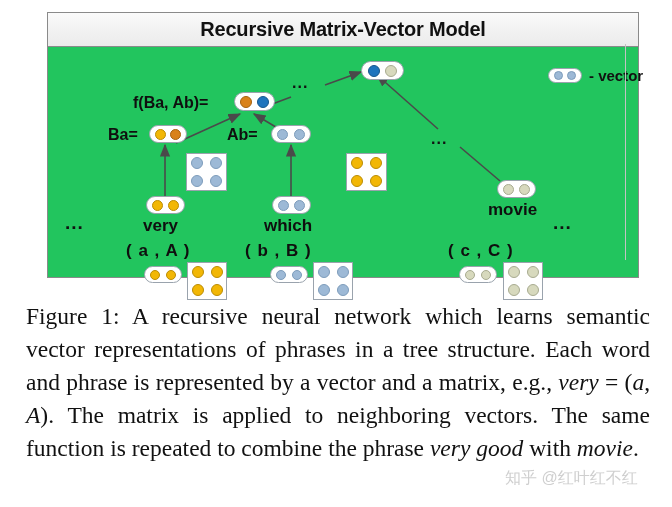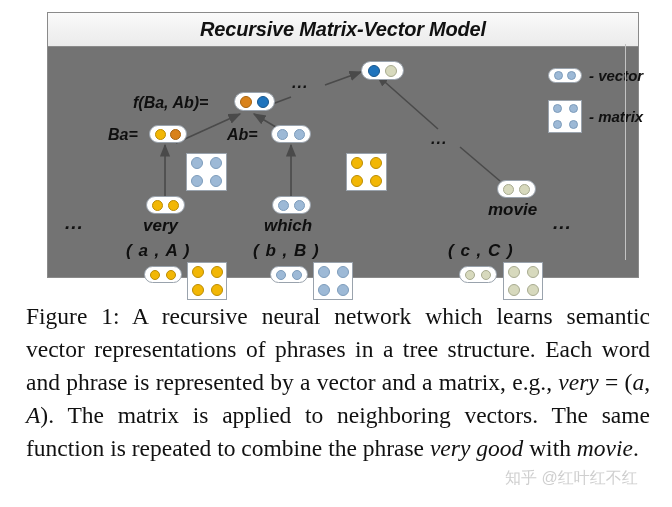--- a/index.html
+++ b/index.html
@@ -16,23 +16,22 @@
   }
 
   
   #figure-frame {
     position: absolute;
     left: 47px;
     top: 12px;
     width: 592px;
     height: 266px;
     border: 1px solid #8a8a8a;
-    background: #737373;
-    box-sizing: border-box;
-    font-style: italic;
+    background: #22c55e;
+    box-sizing: border-box;
   }
   #figure-title-bar {
     position: absolute;
     left: 0;
     top: 0;
     width: 100%;
     height: 34px;
     box-sizing: border-box;
     border-bottom: 1px solid #8a8a8a;
     background: linear-gradient(to bottom, #fafafa 0%, #f2f2f2 50%, #ebebeb 100%);
@@ -258,21 +257,21 @@
       <span class="dot yellow" style="width:12px;height:12px;"></span>
       <span class="dot yellow" style="width:12px;height:12px;"></span>
       <span class="dot yellow" style="width:12px;height:12px;"></span>
       <span class="dot yellow" style="width:12px;height:12px;"></span>
     </div>
     <div class="vector" style="left:224px; top:149px; width:39px; height:18px;">
       <span class="dot blue" style="width:11px;height:11px;"></span>
       <span class="dot blue" style="width:11px;height:11px;"></span>
     </div>
     <div class="dlabel word-label" style="left:216px; top:169px;">which</div>
-    <div class="dlabel tuple-label" style="left:205px; top:194px;">( b , B )</div>
+    <div class="dlabel tuple-label" style="left:197px; top:194px;">( b , B )</div>
     <div class="vector" style="left:222px; top:219px; width:38px; height:17px;">
       <span class="dot blue" style="width:10px;height:10px;"></span>
       <span class="dot blue" style="width:10px;height:10px;"></span>
     </div>
     <div class="matrix" style="left:265px; top:215px; width:40px; height:38px;">
       <span class="dot blue" style="width:12px;height:12px;"></span>
       <span class="dot blue" style="width:12px;height:12px;"></span>
       <span class="dot blue" style="width:12px;height:12px;"></span>
       <span class="dot blue" style="width:12px;height:12px;"></span>
     </div>
@@ -298,29 +297,20 @@
     <div class="dots-label" style="left:505px; top:165px; font-size:19px;">...</div>
 
     <div id="legend">
       <div class="legend-row" style="left:0px; top:0px;">
         <span class="vector" style="position:relative; left:0; top:0; width:34px; height:15px;">
           <span class="dot blue" style="width:9px;height:9px;"></span>
           <span class="dot blue" style="width:9px;height:9px;"></span>
         </span>
         <span class="legend-text">- vector</span>
       </div>
-      <div class="legend-row" style="left:0px; top:33px;">
-        <span class="matrix" style="position:relative; left:0; top:0; width:34px; height:33px;">
-          <span class="dot blue" style="width:9px;height:9px;"></span>
-          <span class="dot blue" style="width:9px;height:9px;"></span>
-          <span class="dot blue" style="width:9px;height:9px;"></span>
-          <span class="dot blue" style="width:9px;height:9px;"></span>
-        </span>
-        <span class="legend-text">- matrix</span>
-      </div>
     </div>
 
   </div>
 </div>
 
 <div id="legend-divider"></div>
 
 <div id="caption">
   <span>Figure 1:</span><span> A recursive neural network which learns semantic vector representations of phrases in a tree structure. Each word and phrase is represented by a vector and a matrix, e.g., </span><span class="it">very</span><span> = (</span><span class="it">a</span><span>, </span><span class="it">A</span><span>). The matrix is applied to neighboring vectors. The same function is repeated to combine the phrase </span><span class="it">very good</span><span> with </span><span class="it">movie</span><span>.</span>
 </div>

